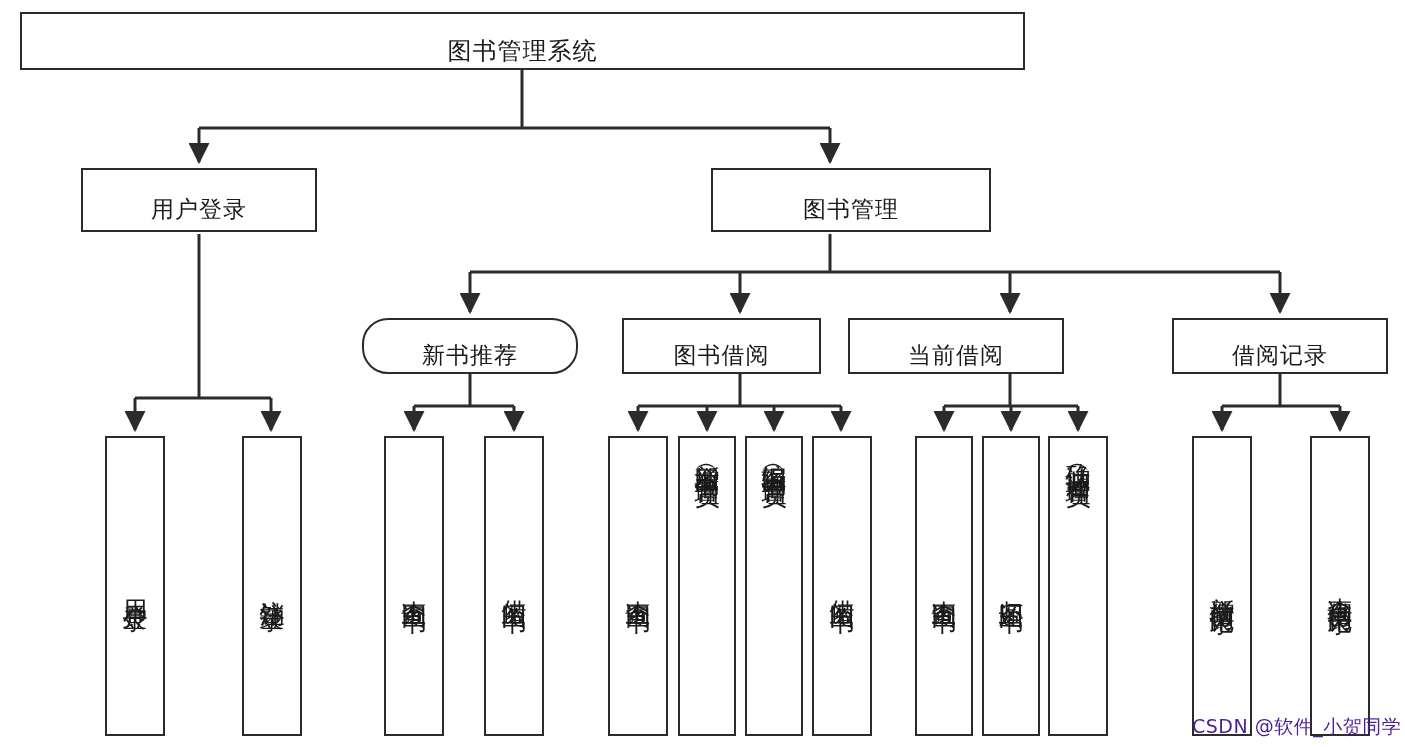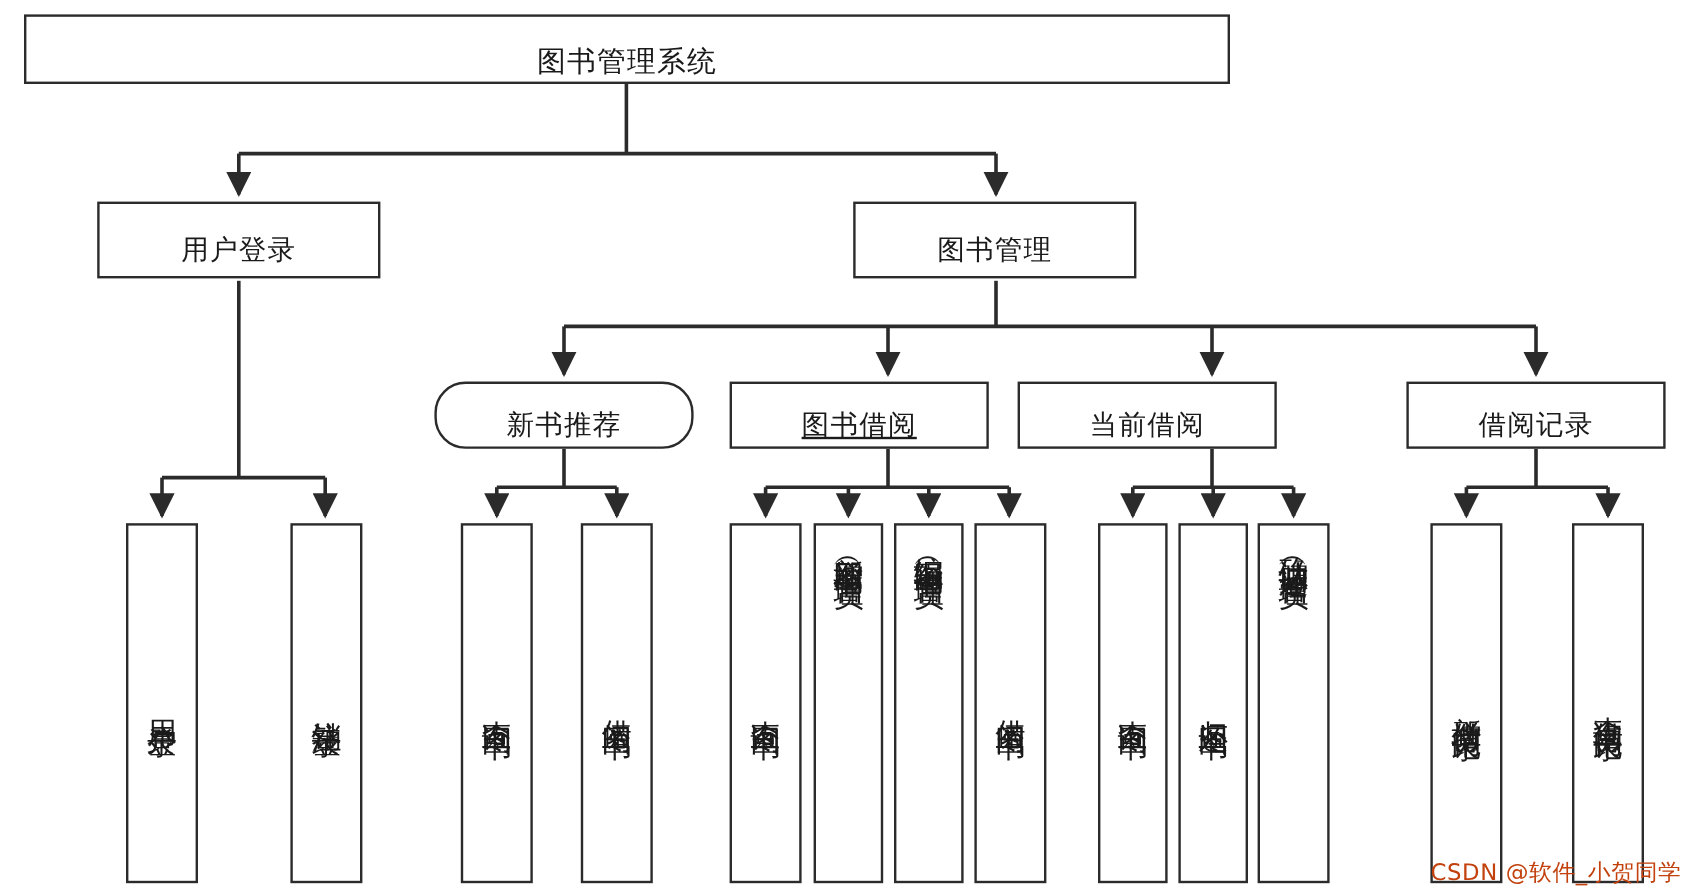--- a/index.html
+++ b/index.html
@@ -66,21 +66,21 @@
     white-space: nowrap;
   }
   
   .node.v.short {
     align-items: center;
     padding-top: 0;
   }
   .watermark {
     position: absolute;
     font-size: 19px;
-    color: #c2410c;
+    color: #4c1d95;
     white-space: nowrap;
     letter-spacing: 0.5px;
   }
 </style>
 </head>
 <body>
 
 <div id="canvas">
 
   <svg id="edges" viewBox="0 0 1405 747" xmlns="http://www.w3.org/2000/svg">
@@ -134,29 +134,29 @@
   </svg>
 
   <div class="node h level1" style="left:20px; top:12px; width:1005px; height:58px;">
     <span class="node-label">图书管理系统</span>
   </div>
 
   <div class="node h" style="left:81px; top:168px; width:236px; height:64px;">
     <span class="node-label">用户登录</span>
   </div>
 
-  <div class="node h" style="left:711px; top:168px; width:236px; height:64px;">
+  <div class="node h" style="left:711px; top:168px; width:280px; height:64px;font-family:Liberation Serif, serif;">
     <span class="node-label">图书管理</span>
   </div>
 
   <div class="node h" style="left:362px; top:318px; width:216px; height:56px;border-radius:26px;">
     <span class="node-label">新书推荐</span>
   </div>
 
-  <div class="node h" style="left:608px; top:318px; width:216px; height:56px;text-decoration:underline;">
+  <div class="node h" style="left:622px; top:318px; width:199px; height:56px;">
     <span class="node-label">图书借阅</span>
   </div>
 
   <div class="node h" style="left:848px; top:318px; width:216px; height:56px;">
     <span class="node-label">当前借阅</span>
   </div>
 
   <div class="node h" style="left:1172px; top:318px; width:216px; height:56px;">
     <span class="node-label">借阅记录</span>
   </div>

